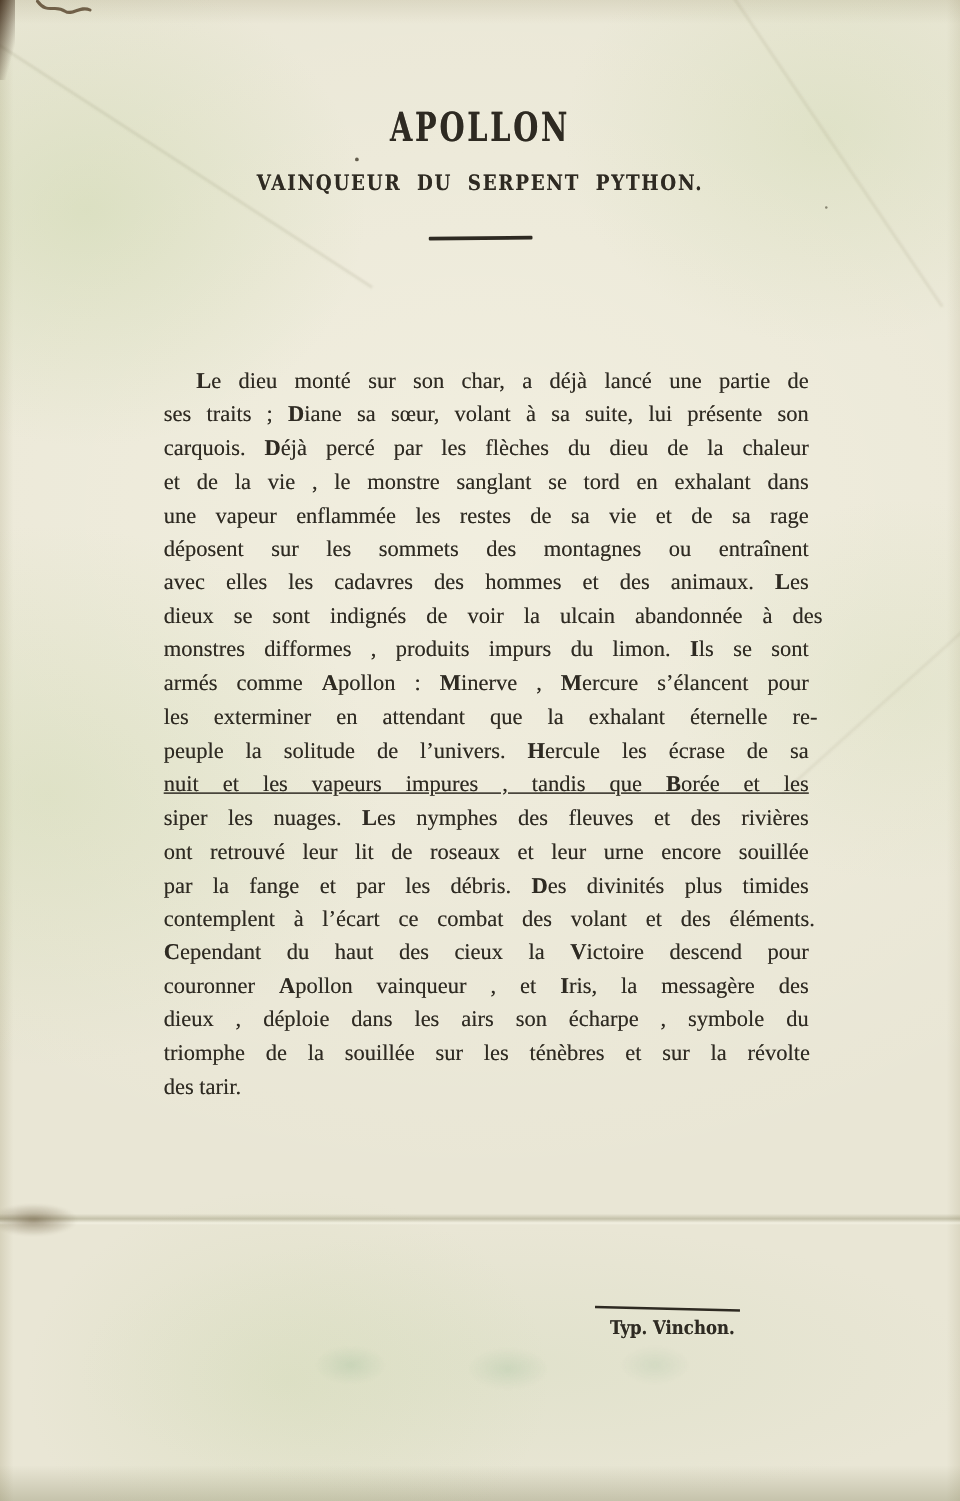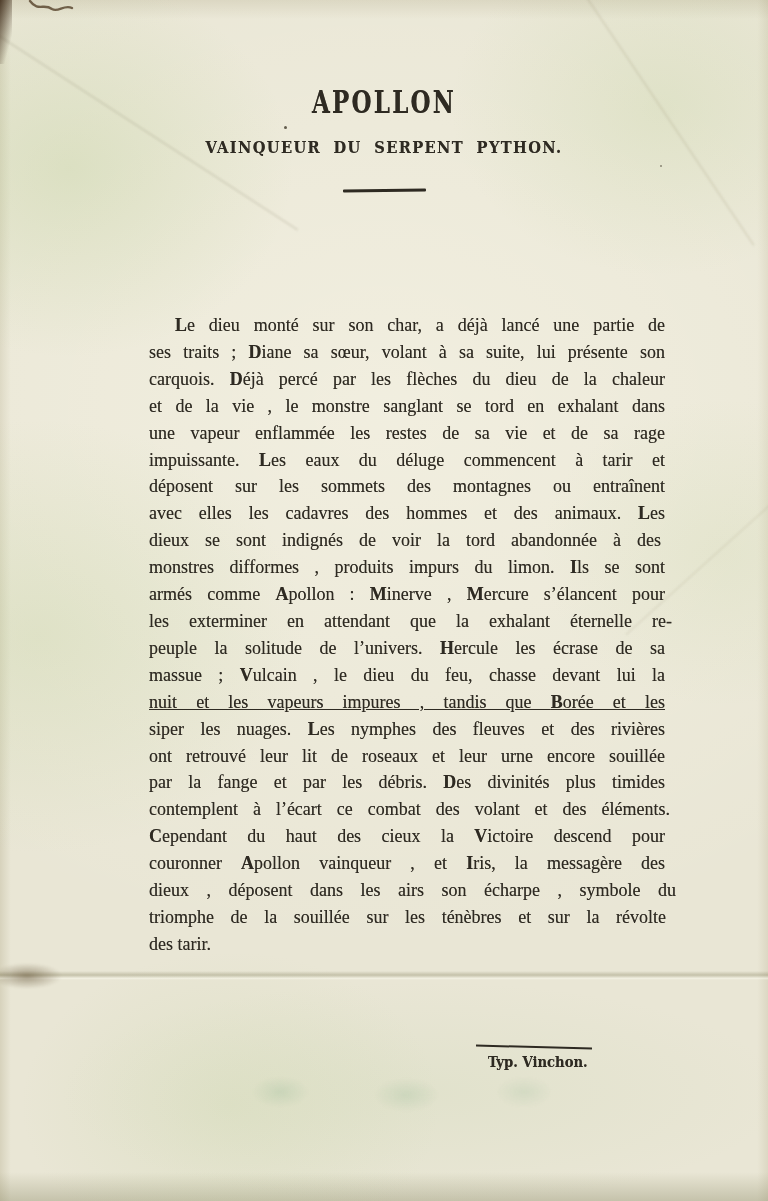--- a/index.html
+++ b/index.html
@@ -80,24 +80,23 @@
     transform:scaleX(0.86); transform-origin:50% 50%;
     text-shadow:0 0 0.4px rgba(46,42,34,0.5);
   }
   .title-rule {
     margin:33px auto 0 auto;
     width:83px; height:3px; background:var(--ink);
     transform:rotate(-0.6deg); border-radius:1px;
   }
 
   .body-text {
-    position:absolute; top:312px; left:131px; width:516px;
+    position:absolute; top:291px; left:131px; width:516px;
     font-size:18px; line-height:26.9px;
     text-shadow:0 0 0.4px rgba(46,42,34,0.55);
-    margin-left:18px;
   }
   .text-line { white-space:nowrap; }
   .text-line.first { padding-left:26px; }
   .text-line .cap { font-weight:bold; }
 
   .imprint-block { position:absolute; top:1046px; left:470px; width:140px; }
   .imprint-rule {
     width:116px; height:2px; background:var(--ink);
     transform:rotate(1.4deg); margin-left:6px;
   }
@@ -133,37 +132,35 @@
     <h2 class="doc-subtitle">VAINQUEUR DU SERPENT PYTHON.</h2>
     <div class="title-rule"></div>
   </header>
 
   <main class="body-text">
       <div class="text-line first" style="word-spacing: 9.35085px;"><span><b class="cap">L</b>e dieu monté sur son char, a déjà lancé une partie de</span></div>
       <div class="text-line" style="word-spacing: 7.64974px;"><span>ses traits ; <b class="cap">D</b>iane sa sœur, volant à sa suite, lui présente son</span></div>
       <div class="text-line" style="word-spacing: 10.6687px;"><span>carquois. <b class="cap">D</b>éjà percé par les flèches du dieu de la chaleur</span></div>
       <div class="text-line" style="word-spacing: 8.88542px;"><span>et de la vie , le monstre sanglant se tord en exhalant dans</span></div>
       <div class="text-line" style="word-spacing: 10.9702px;"><span>une vapeur enflammée les restes de sa vie et de sa rage</span></div>
-      <div class="text-line" style="word-spacing: 14.9512px;"><span>impuissante. <b class="cap">L</b>es eaux du déluge commencent à tarir et</span></div>
       <div class="text-line" style="word-spacing: 17.5089px;"><span>déposent sur les sommets des montagnes ou entraînent</span></div>
       <div class="text-line" style="word-spacing: 12.3472px;"><span>avec elles les cadavres des hommes et des animaux. <b class="cap">L</b>es</span></div>
-      <div class="text-line" style="word-spacing: 11.5125px;"><span>dieux se sont indignés de voir la tord abandonnée à des</span></div>
+      <div class="text-line" style="word-spacing: 11.5125px;"><span>dieux se sont indignés de voir la ulcain abandonnée à des</span></div>
       <div class="text-line" style="word-spacing: 10.9792px;"><span>monstres difformes , produits impurs du limon. <b class="cap">I</b>ls se sont</span></div>
       <div class="text-line" style="word-spacing: 10.7012px;"><span>armés comme <b class="cap">A</b>pollon : <b class="cap">M</b>inerve , <b class="cap">M</b>ercure s’élancent pour</span></div>
       <div class="text-line" style="word-spacing: 15.5234px;"><span>les exterminer en attendant que la exhalant éternelle re-</span></div>
       <div class="text-line" style="word-spacing: 13.0139px;"><span>peuple la solitude de l’univers. <b class="cap">H</b>ercule les écrase de sa</span></div>
-      <div class="text-line" style="word-spacing: 11.8722px;"><span>massue ; <b class="cap">V</b>ulcain , le dieu du feu, chasse devant lui la</span></div>
       <div class="text-line" style="word-spacing: 14.6562px; text-decoration: underline;"><span>nuit et les vapeurs impures , tandis que <b class="cap">B</b>orée et les</span></div>
       <div class="text-line" style="word-spacing: 11.8993px;"><span>siper les nuages. <b class="cap">L</b>es nymphes des fleuves et des rivières</span></div>
       <div class="text-line" style="word-spacing: 9.51562px;"><span>ont retrouvé leur lit de roseaux et leur urne encore souillée</span></div>
       <div class="text-line" style="word-spacing: 11.7594px;"><span>par la fange et par les débris. <b class="cap">D</b>es divinités plus timides</span></div>
       <div class="text-line" style="word-spacing: 10.4635px;"><span>contemplent à l’écart ce combat des volant et des éléments.</span></div>
       <div class="text-line" style="word-spacing: 15.8887px;"><span><b class="cap">C</b>ependant du haut des cieux la <b class="cap">V</b>ictoire descend pour</span></div>
       <div class="text-line" style="word-spacing: 14.6367px;"><span>couronner <b class="cap">A</b>pollon vainqueur , et <b class="cap">I</b>ris, la messagère des</span></div>
-      <div class="text-line" style="word-spacing: 13.0094px;"><span>dieux , déposent dans les airs son écharpe , symbole du</span></div>
+      <div class="text-line" style="word-spacing: 13.0094px;"><span>dieux , déploie dans les airs son écharpe , symbole du</span></div>
       <div class="text-line" style="word-spacing: 12.1141px;"><span>triomphe de la souillée sur les ténèbres et sur la révolte</span></div>
       <div class="text-line last"><span>des tarir.</span></div>
     </main>
 
   <footer class="imprint-block">
     <div class="imprint-rule"></div>
     <div class="imprint-text">Typ. Vinchon.</div>
   </footer>
 
 </div>

